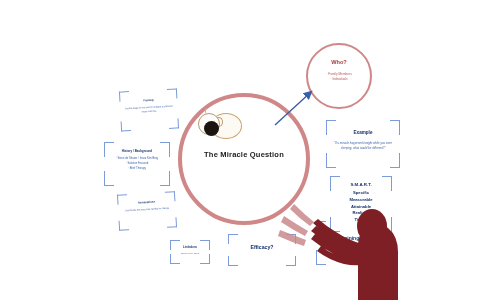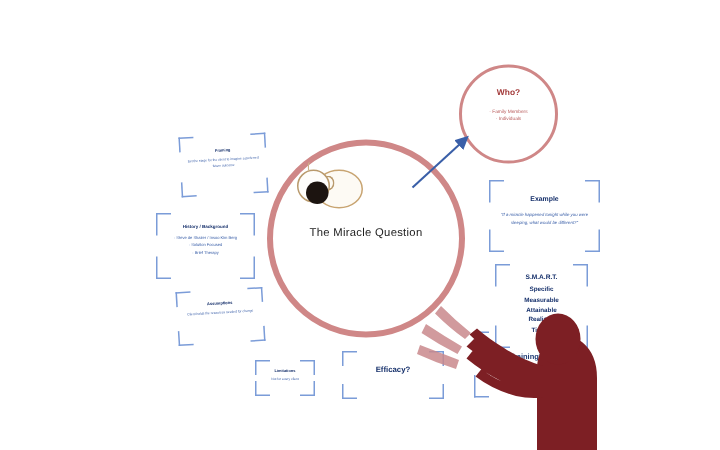--- a/index.html
+++ b/index.html
@@ -4,21 +4,21 @@
 <style>
   html,body{margin:0;padding:0;background:#ffffff;}
   body{width:480px;height:300px;overflow:hidden;
        font-family:"Liberation Sans",sans-serif;color:#111;}
   #canvas{position:relative;width:480px;height:300px;background:#fff;}
 
   
   .main-circle{position:absolute;left:178px;top:93px;width:132px;height:132px;
     border:4px solid #cf8787;border-radius:50%;background:transparent;box-sizing:border-box;}
   .main-circle-label{position:absolute;left:178px;top:150px;width:132px;
-    text-align:center;font-size:7.5px;font-weight:normal;color:#1a1a1a;letter-spacing:.2px;}
+    text-align:center;font-size:7.5px;font-weight:bold;color:#1a1a1a;letter-spacing:.2px;}
 
   
   .cup-wrap{position:absolute;left:196px;top:108px;width:48px;height:34px;}
   .saucer{position:absolute;left:14px;top:5px;width:30px;height:24px;border:1.2px solid #c8a471;
     border-radius:50%;background:#fdfaf4;}
   .cup-body{position:absolute;left:2px;top:5px;width:20px;height:20px;border-radius:50%;
     background:#fefdfb;border:1.3px solid #b99a6d;}
   .cup-coffee{position:absolute;left:4.6px;top:7.4px;width:15px;height:15px;border-radius:50%;
     background:#1c1410;}
   .cup-handle{position:absolute;left:18px;top:9px;width:7px;height:8px;border:1.4px solid #b99a6d;

